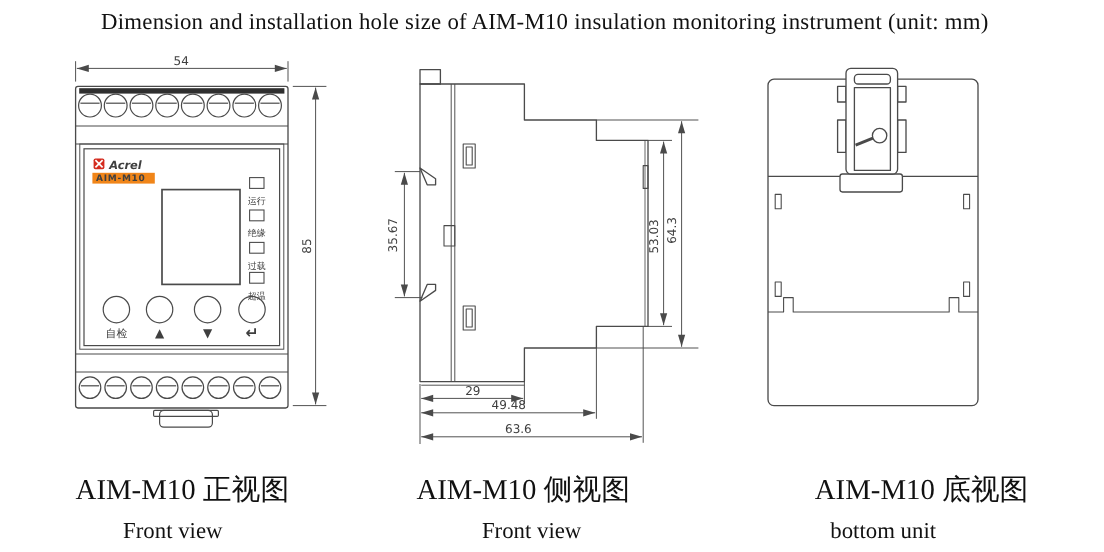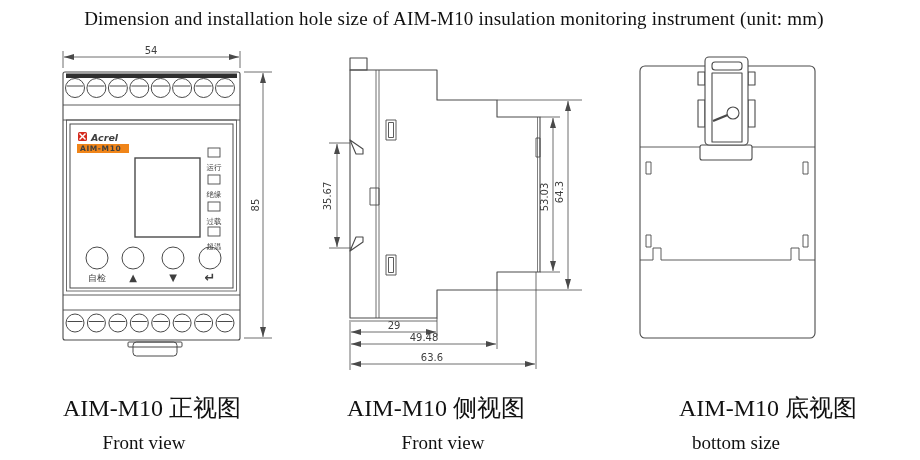--- a/index.html
+++ b/index.html
@@ -214,13 +214,13 @@
       <circle cx="108" cy="73" r="6"></circle>
     </g>
   </g>
 </svg>
 
 <div class="cap cap-zh" style="left:152px">AIM-M10 正视图</div>
 <div class="cap cap-zh" style="left:436px">AIM-M10 侧视图</div>
 <div class="cap cap-zh" style="left:768px">AIM-M10 底视图</div>
 <div class="cap cap-en" style="left:144px">Front view</div>
 <div class="cap cap-en" style="left:443px">Front view</div>
-<div class="cap cap-en" style="left:736px">bottom size</div>
+<div class="cap cap-en" style="left:736px">bottom unit</div>
 
 </body></html>

